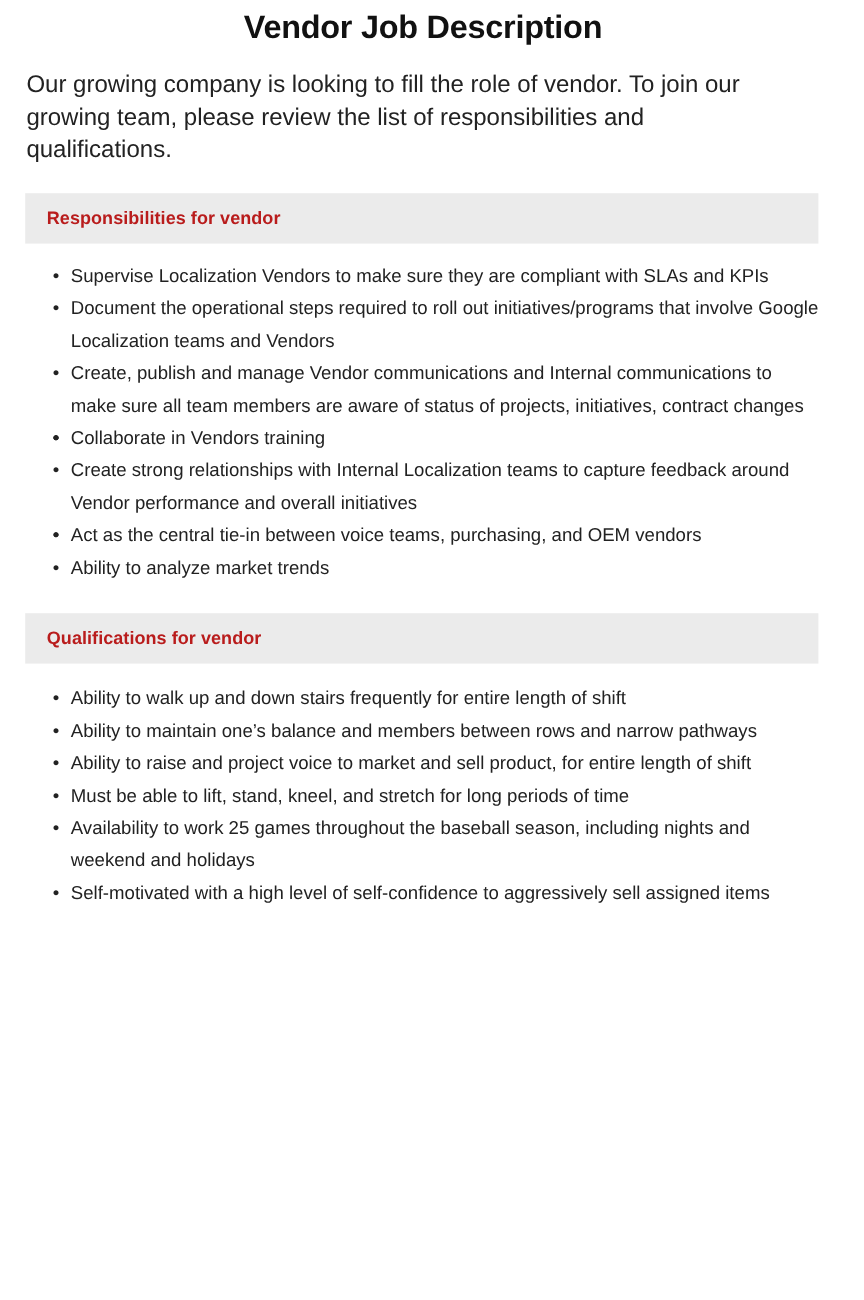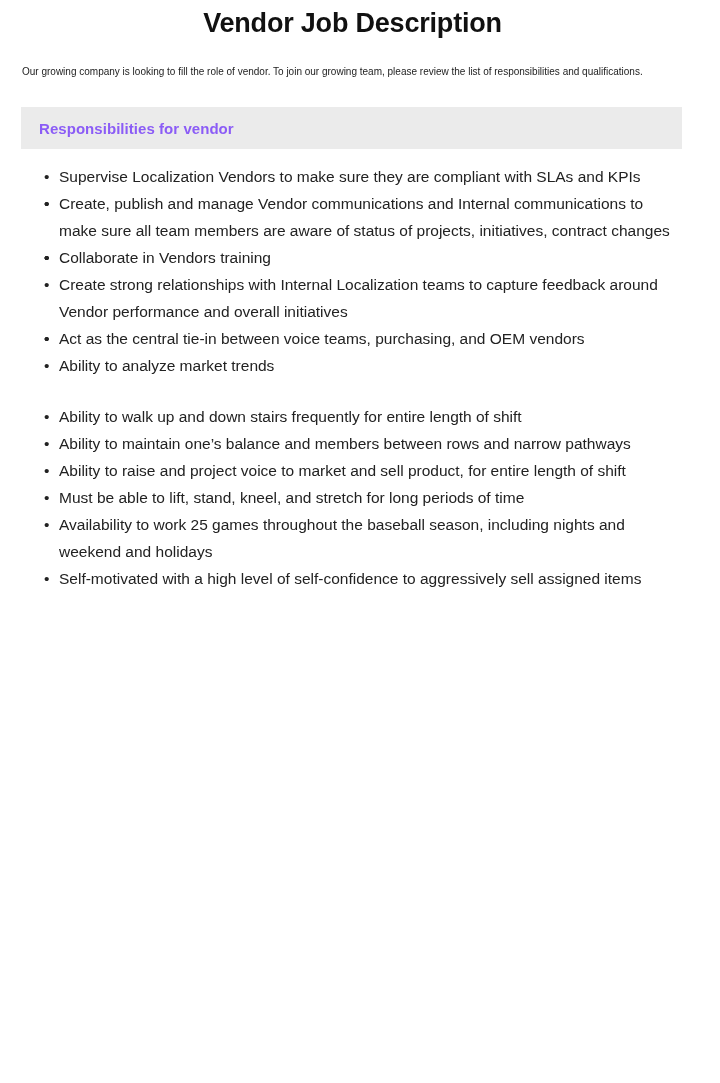--- a/index.html
+++ b/index.html
@@ -28,21 +28,21 @@
     text-align: center;
     font-size: 27px;
     font-weight: 700;
     letter-spacing: -0.2px;
     line-height: 38px;
     color: #111111;
   }
 
   .intro {
     margin: 16px 22px 0 22px;
-    font-size: 10px;
+    font-size: 20px;
     line-height: 27px;
     color: #222222;
     max-width: 634px;
   }
 
   .section {
     margin-top: 22px;
   }
 
   .section-header {
@@ -51,21 +51,21 @@
     height: 42px;
     display: flex;
     align-items: center;
     box-sizing: border-box;
     padding-left: 18px;
   }
 
   .section-header-label {
     font-size: 15px;
     font-weight: 700;
-    color: #8b5cf6;
+    color: #b91c1c;
     letter-spacing: 0.05px;
   }
 
   .section-list {
     margin: 14px 22px 0 22px;
     padding: 0;
     list-style: none;
   }
 
   .section-list li {
@@ -107,33 +107,36 @@
   <h1 class="doc-title">Vendor Job Description</h1>
 
   <p class="intro">Our growing company is looking to fill the role of vendor. To join our growing team, please review the list of responsibilities and qualifications.</p>
 
   <section class="section section--responsibilities">
     <div class="section-header">
       <span class="section-header-label">Responsibilities for vendor</span>
     </div>
     <ul class="section-list">
       <li><span class="bullet">•</span><span>Supervise Localization Vendors to make sure they are compliant with SLAs and KPIs</span></li>
-      <li><span class="bullet">•</span></li>
+      <li><span class="bullet">•</span><span>Document the operational steps required to roll out initiatives/programs that involve Google Localization teams and Vendors</span></li>
       <li><span class="bullet">•</span><span>Create, publish and manage Vendor communications and Internal communications to make sure all team members are aware of status of projects, initiatives, contract changes</span></li>
       <li><span class="bullet">•</span></li>
       <li><span class="bullet">•</span></li>
       <li><span class="bullet">•</span><span>Collaborate in Vendors training</span></li>
       <li><span class="bullet">•</span><span>Create strong relationships with Internal Localization teams to capture feedback around Vendor performance and overall initiatives</span></li>
       <li><span class="bullet">•</span></li>
       <li><span class="bullet">•</span><span>Act as the central tie-in between voice teams, purchasing, and OEM vendors</span></li>
       <li><span class="bullet">•</span><span>Ability to analyze market trends</span></li>
     </ul>
   </section>
 
   <section class="section section--qualifications">
+    <div class="section-header">
+      <span class="section-header-label">Qualifications for vendor</span>
+    </div>
     <ul class="section-list">
       <li><span class="bullet">•</span><span>Ability to walk up and down stairs frequently for entire length of shift</span></li>
       <li><span class="bullet">•</span><span>Ability to maintain one’s balance and members between rows and narrow pathways</span></li>
       <li><span class="bullet">•</span><span>Ability to raise and project voice to market and sell product, for entire length of shift</span></li>
       <li><span class="bullet">•</span><span>Must be able to lift, stand, kneel, and stretch for long periods of time</span></li>
       <li><span class="bullet">•</span><span>Availability to work 25 games throughout the baseball season, including nights and weekend and holidays</span></li>
       <li><span class="bullet">•</span><span>Self-motivated with a high level of self-confidence to aggressively sell assigned items</span></li>
     </ul>
   </section>
 

